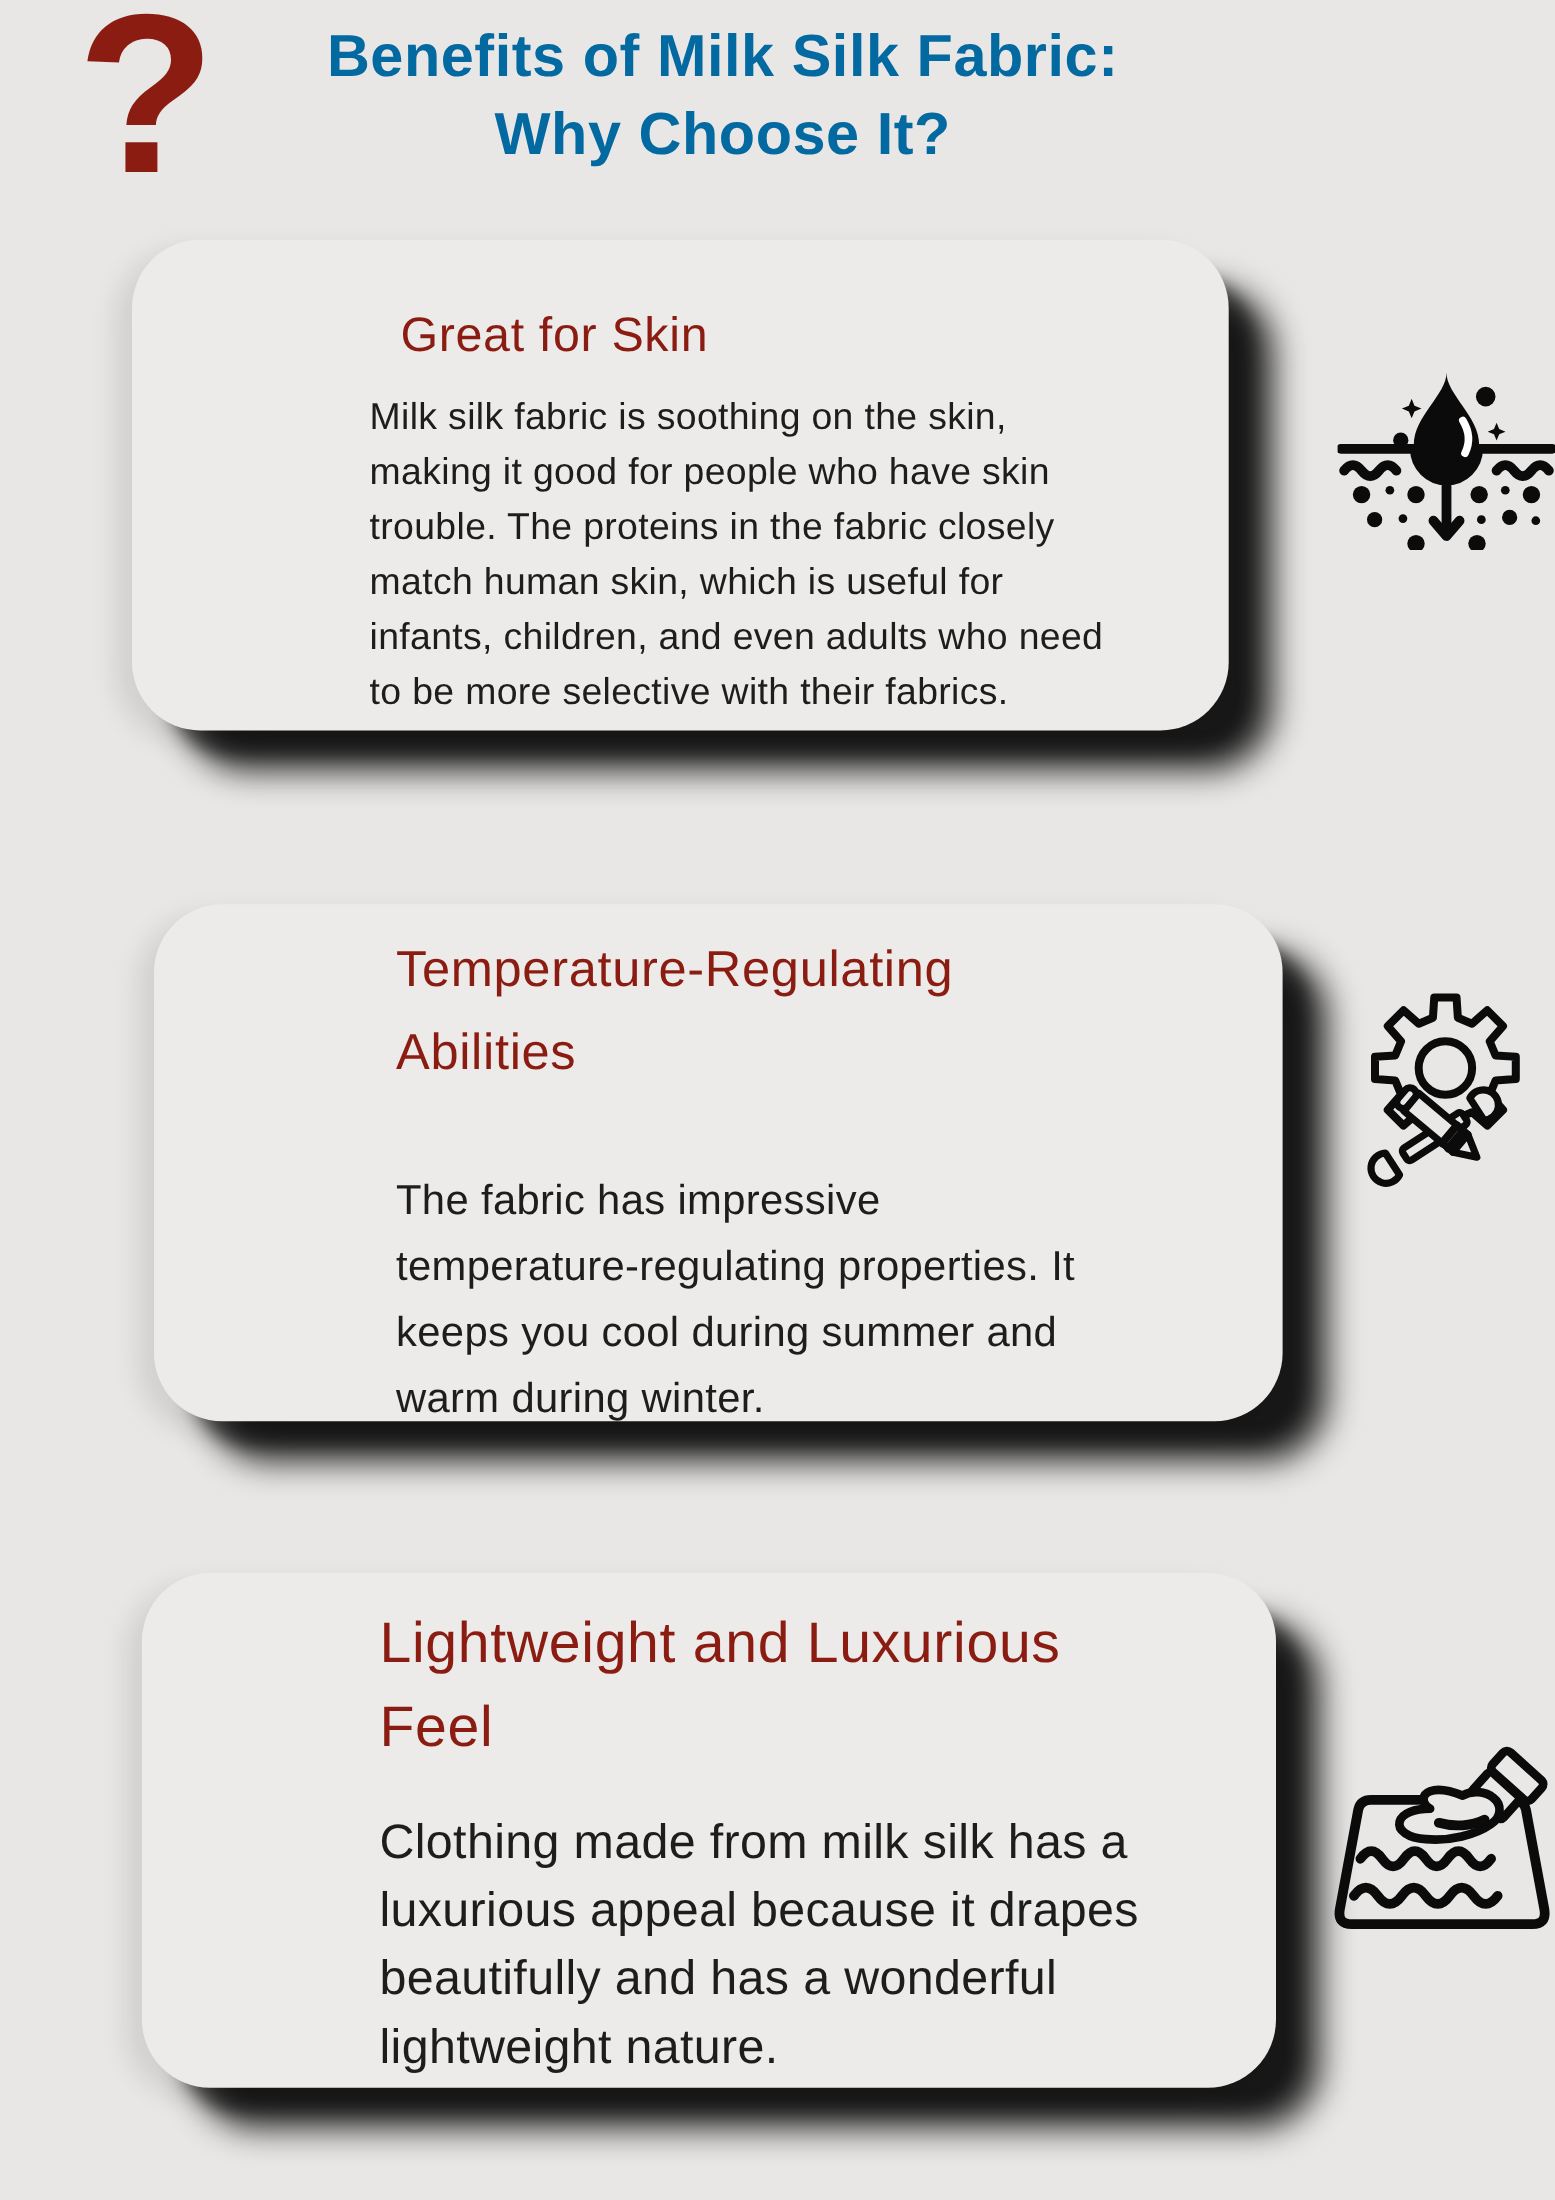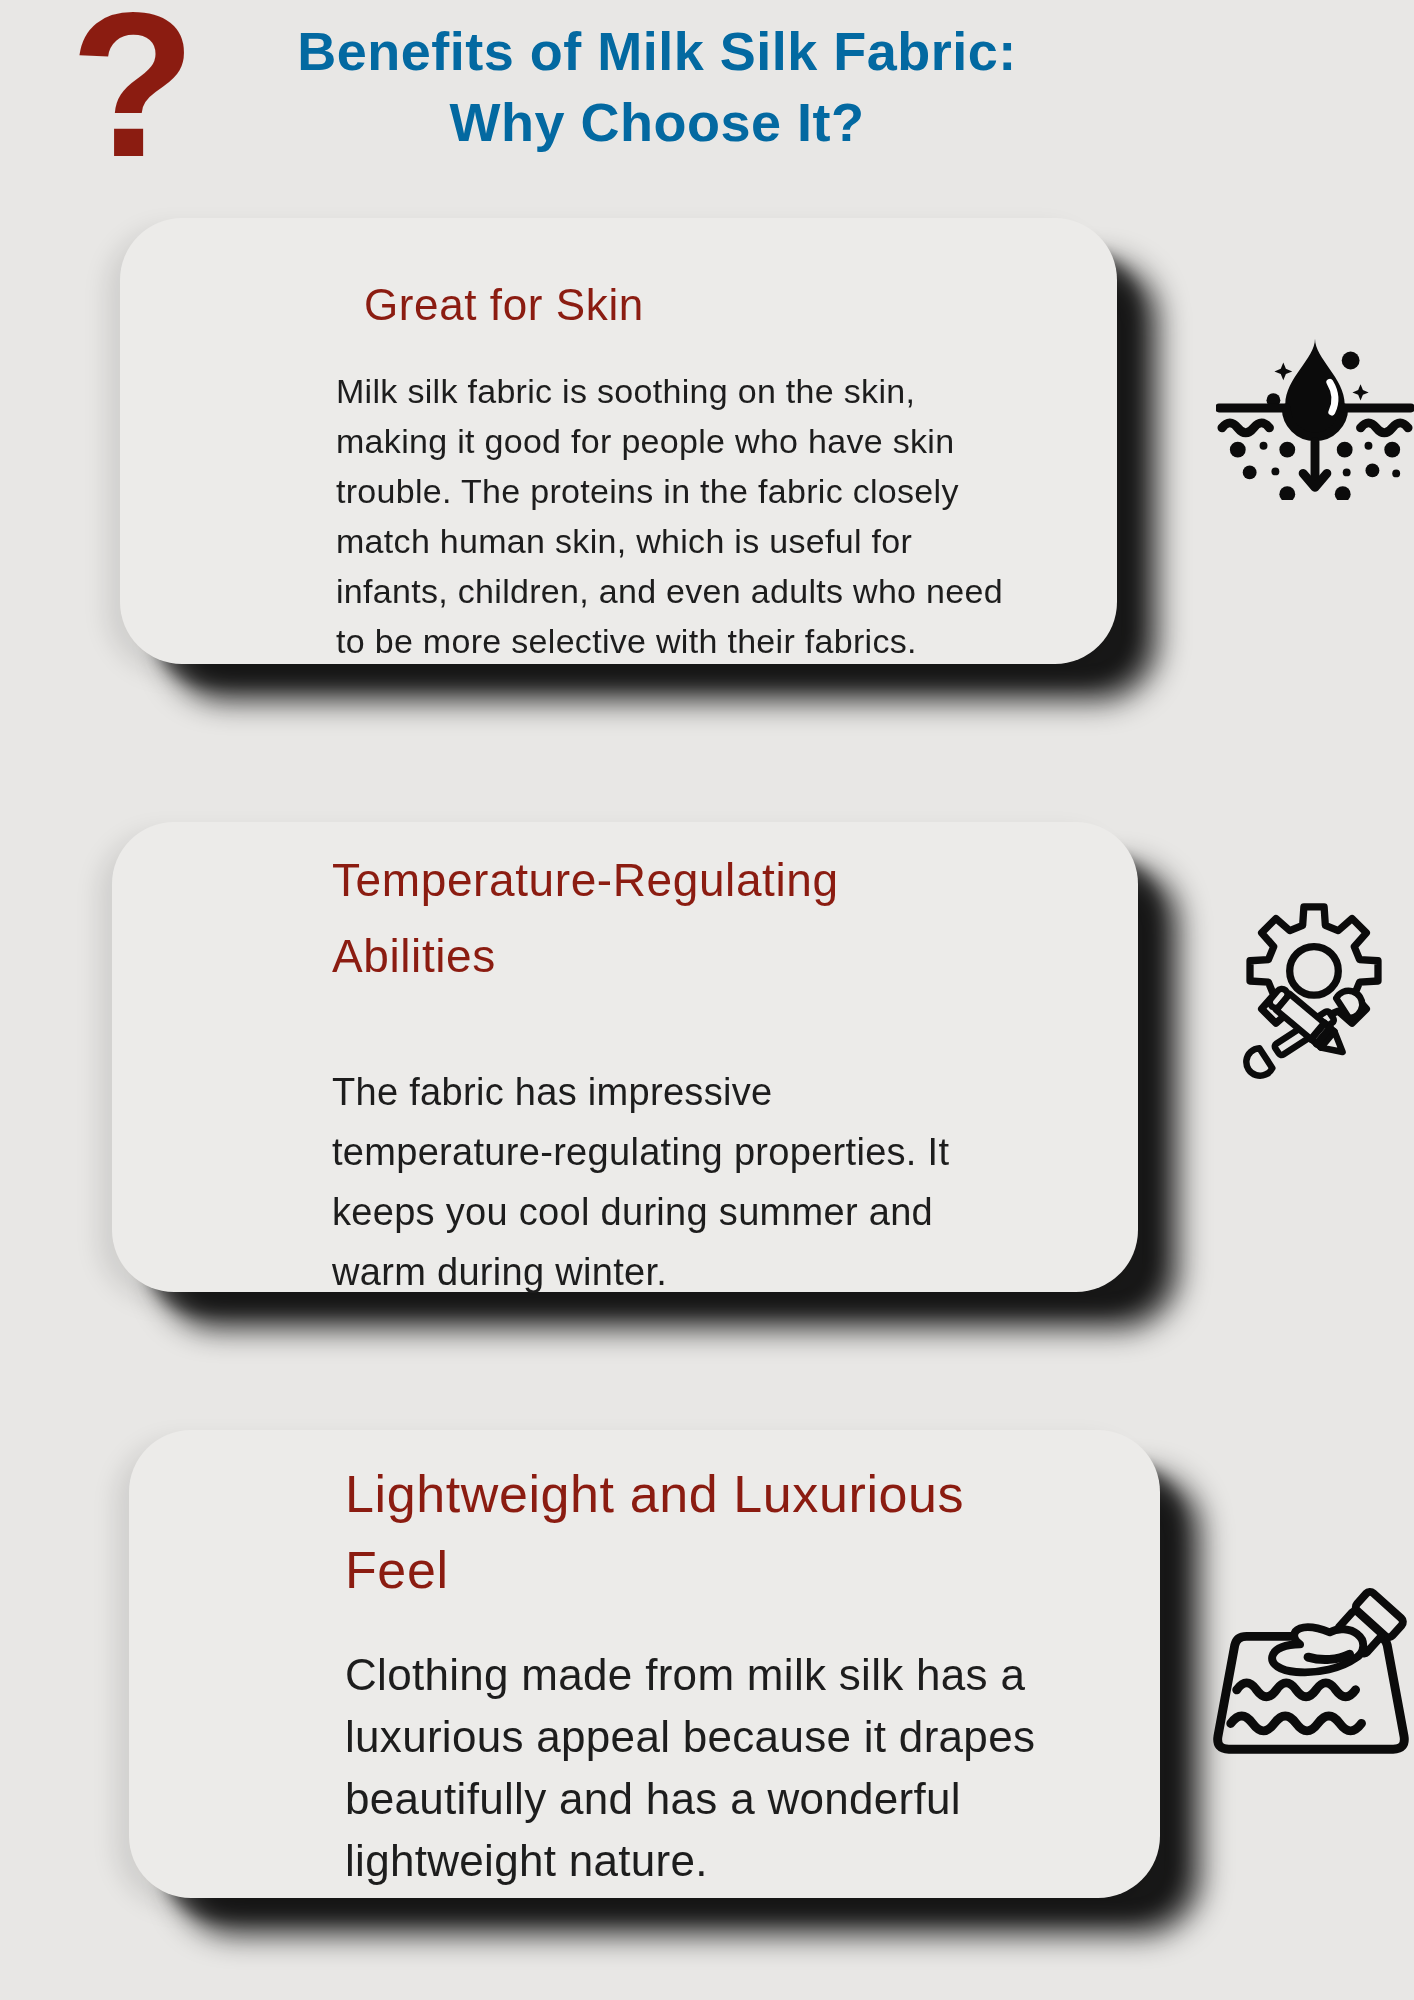--- a/index.html
+++ b/index.html
@@ -34,23 +34,23 @@
   .card h2{
     margin:0;color:#8b1c11;font-weight:400;letter-spacing:.6px;
     white-space:pre-line;
   }
   .card p{
     margin:0;color:#1d1d1d;font-weight:400;letter-spacing:.3px;
     white-space:pre-line;
   }
   .card1{left:120px;top:218px;width:997px;height:446px;padding:60px 46px 0 216px;}
   .card1 h2{font-size:44px;line-height:54px;margin-left:28px;}
-  .card1 p{font-size:34px;line-height:50px;margin-top:34px;}
+  .card1 p{font-size:34px;line-height:50px;margin-top:22px;}
 
-  .card2{left:112px;top:822px;width:1026px;height:470px;padding:20px 46px 0 220px;}
+  .card2{left:140px;top:822px;width:1026px;height:470px;padding:20px 46px 0 220px;}
   .card2 h2{font-size:46px;line-height:76px;}
   .card2 p{font-size:38px;line-height:60px;margin-top:68px;}
 
   .card3{left:129px;top:1430px;width:1031px;height:468px;padding:26px 46px 0 216px;}
   .card3 h2{font-size:52px;line-height:76px;}
   .card3 p{font-size:44px;line-height:62px;margin-top:36px;}
 
   
   .icon-box{position:absolute;}
   .icon-box svg{display:block;width:100%;height:100%;}

